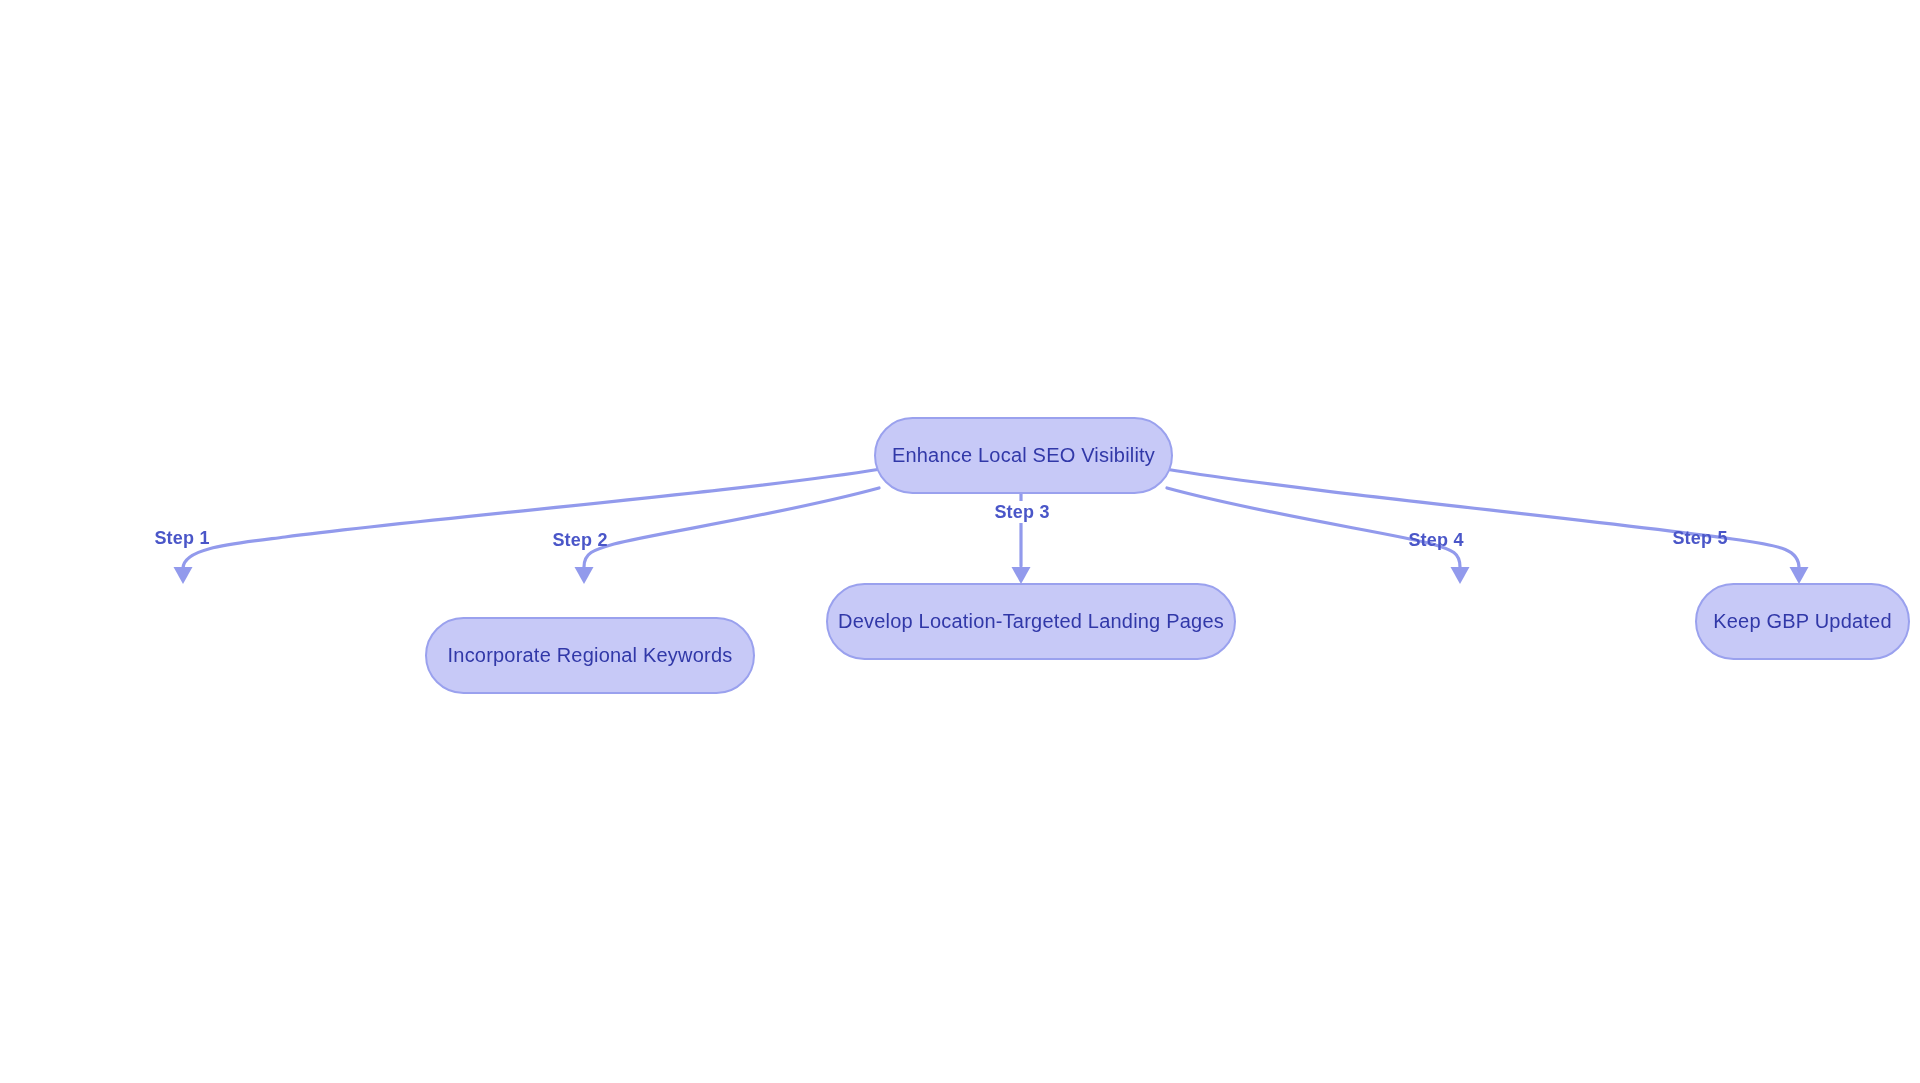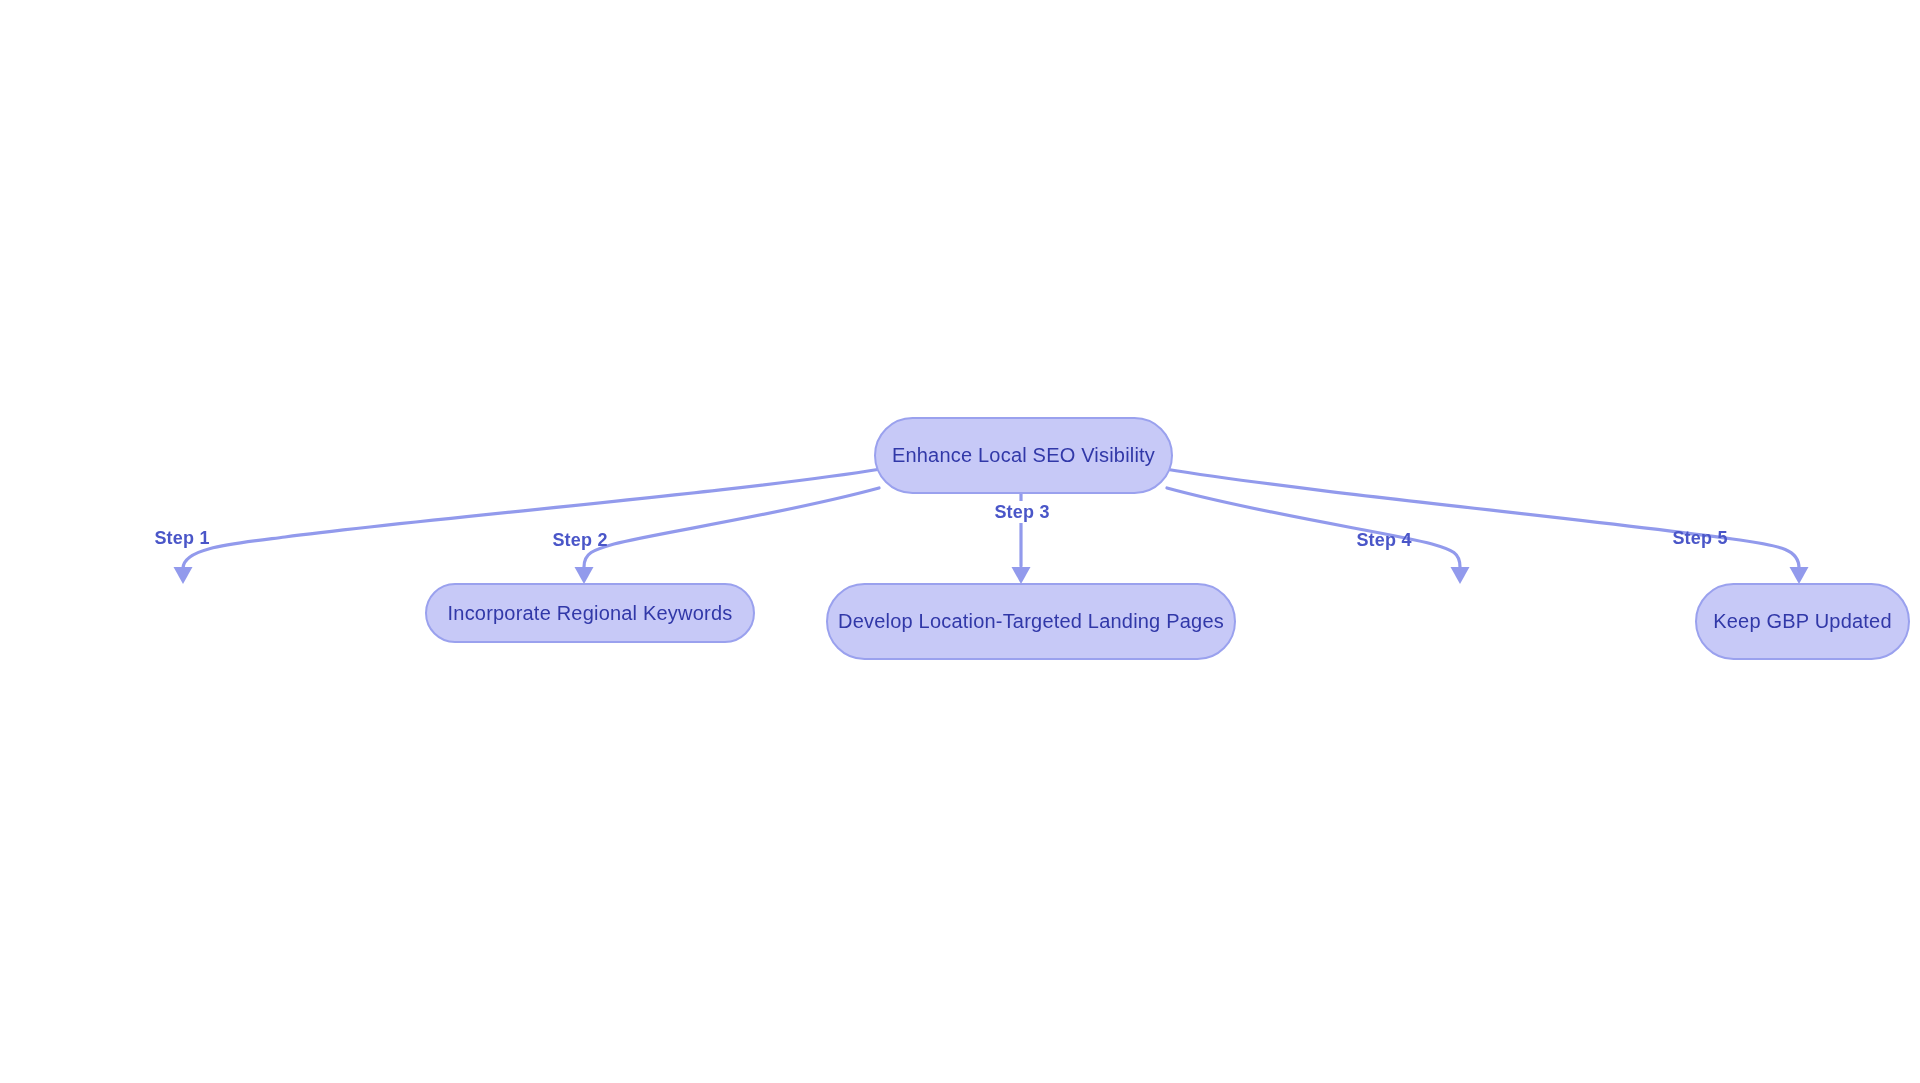--- a/index.html
+++ b/index.html
@@ -81,30 +81,30 @@
     <path class="edge-path" d="M 1167 488 C 1266 515, 1392 533, 1432 544 C 1453 550, 1460 553, 1460 567"></path>
     <polygon class="arrowhead" points="1450.5,567 1469.5,567 1460,584"></polygon>
 
     <path class="edge-path" d="M 1165 469 C 1320 494, 1600 520, 1740 540 C 1782 546, 1799 550, 1799 568"></path>
     <polygon class="arrowhead" points="1789.5,567 1808.5,567 1799,584"></polygon>
   </svg>
 
   <div class="node" style="left:874px; top:417px; width:299px; height:77px;">Enhance Local SEO Visibility</div>
 
 
-  <div class="node" style="left:425px; top:583px; width:330px; height:60px;">Incorporate Regional Keywords</div>
+  <div class="node" style="left:425px; top:617px; width:330px; height:77px;">Incorporate Regional Keywords</div>
 
   <div class="node" style="left:826px; top:583px; width:410px; height:77px;">Develop Location-Targeted Landing Pages</div>
 
 
   <div class="node" style="left:1695px; top:583px; width:215px; height:77px;">Keep GBP Updated</div>
 
   <span class="edge-label" style="left:182px; top:527px;">Step 1</span>
 
   <span class="edge-label" style="left:580px; top:529px;">Step 2</span>
 
   <span class="edge-label on-line" style="left:1022px; top:501px;">Step 3</span>
 
-  <span class="edge-label" style="left:1384px; top:529px;">Step 4</span>
+  <span class="edge-label" style="left:1436px; top:529px;">Step 4</span>
 
   <span class="edge-label" style="left:1700px; top:527px;">Step 5</span>
 
 </div>
 
 </body></html>

